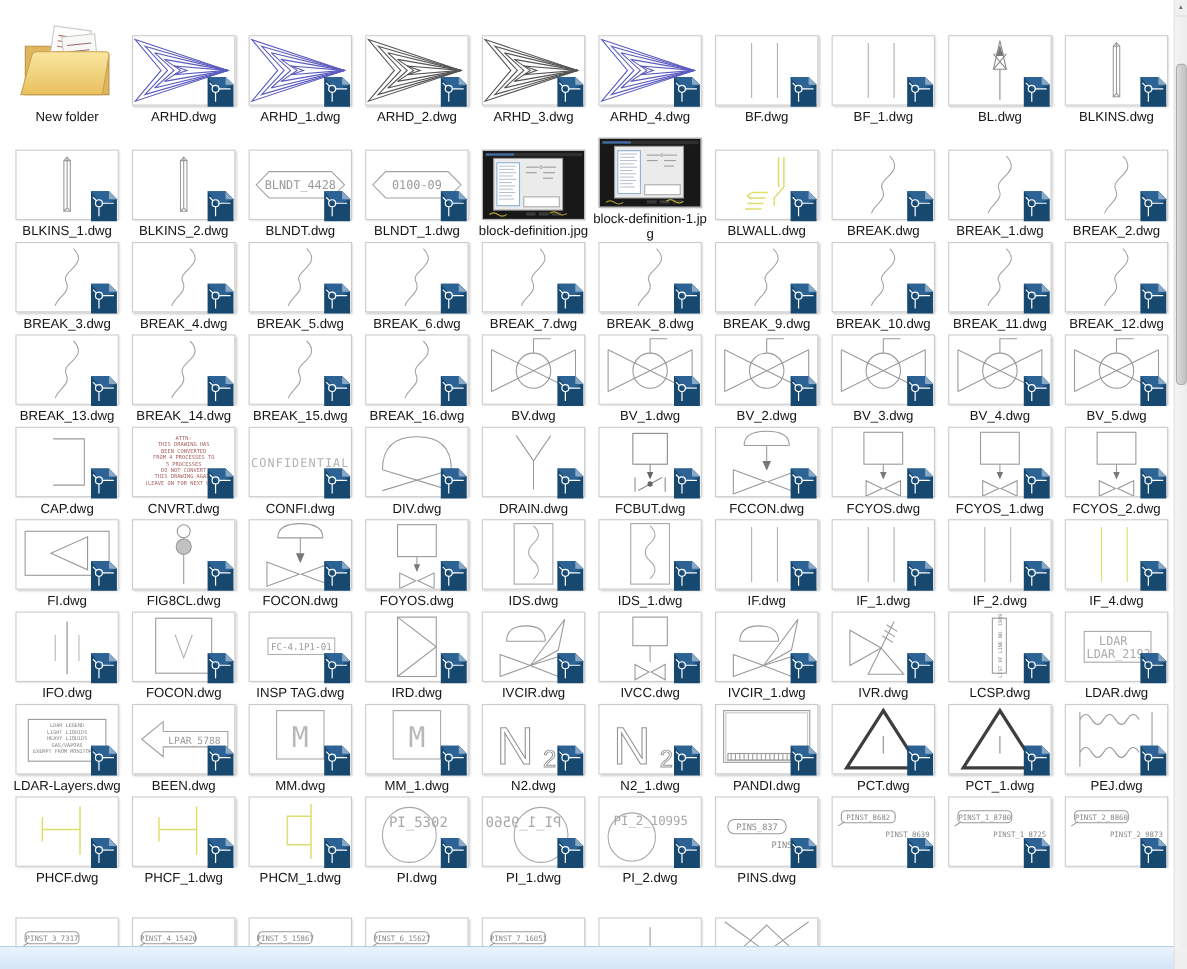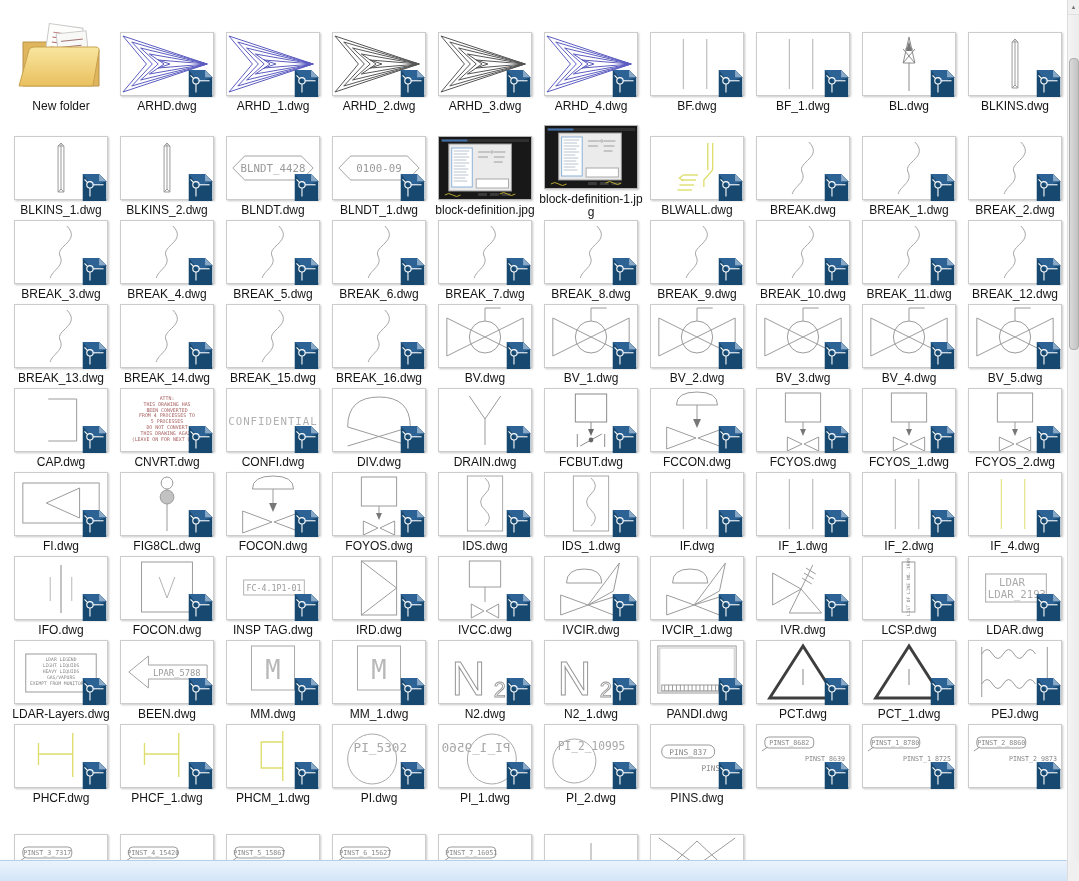--- a/index.html
+++ b/index.html
@@ -1488,64 +1488,64 @@
             <line x1="8.5" y1="10.5" x2="5" y2="7"></line>
           </g>
         </svg>
       </div>
       <div class="label">IRD.dwg</div>
     </div>
     <div class="cell">
       <div class="thumb">
         <svg class="g" viewBox="0 0 94 62" preserveAspectRatio="none">
           <g fill="none" stroke="#9a9a9a">
-            <rect x="31" y="4" width="32" height="26"></rect>
-            <line x1="47" y1="30" x2="47" y2="45"></line>
-            <polygon points="33,47 33,61 46,54"></polygon>
-            <polygon points="61,47 61,61 48,54"></polygon>
-          </g>
-        </svg>
-        <svg class="badge" viewBox="0 0 32 32">
-          <polygon points="3,1 21,1 29,9 29,31 3,31" fill="#17486f"></polygon>
-          <polygon points="3,1 21,1 29,9 14,15" fill="#2c6294"></polygon>
-          <polygon points="21,1 29,9 21,9" fill="#8aa9c6"></polygon>
-          <g stroke="#fff" stroke-width="1.2" fill="none">
-            <circle cx="11" cy="13" r="3.5"></circle>
-            <line x1="11" y1="16.5" x2="11" y2="26"></line>
-            <line x1="14.5" y1="13" x2="26" y2="13"></line>
-            <line x1="8.5" y1="10.5" x2="5" y2="7"></line>
-          </g>
-        </svg>
-      </div>
-      <div class="label">IVCC.dwg</div>
-    </div>
-    <div class="cell">
-      <div class="thumb">
-        <svg class="g" viewBox="0 0 94 62" preserveAspectRatio="none">
-          <g fill="none" stroke="#9a9a9a">
             <path d="M22,26 Q22,12 40,12 Q58,12 58,26"></path>
             <line x1="22" y1="26" x2="58" y2="26"></line>
             <polygon points="44,48 76,6 70,34"></polygon>
             <polygon points="16,38 16,58 44,48"></polygon>
             <polygon points="70,40 70,58 44,48"></polygon>
           </g>
         </svg>
         <svg class="badge" viewBox="0 0 32 32">
           <polygon points="3,1 21,1 29,9 29,31 3,31" fill="#17486f"></polygon>
           <polygon points="3,1 21,1 29,9 14,15" fill="#2c6294"></polygon>
           <polygon points="21,1 29,9 21,9" fill="#8aa9c6"></polygon>
           <g stroke="#fff" stroke-width="1.2" fill="none">
             <circle cx="11" cy="13" r="3.5"></circle>
             <line x1="11" y1="16.5" x2="11" y2="26"></line>
             <line x1="14.5" y1="13" x2="26" y2="13"></line>
             <line x1="8.5" y1="10.5" x2="5" y2="7"></line>
           </g>
         </svg>
       </div>
       <div class="label">IVCIR.dwg</div>
+    </div>
+    <div class="cell">
+      <div class="thumb">
+        <svg class="g" viewBox="0 0 94 62" preserveAspectRatio="none">
+          <g fill="none" stroke="#9a9a9a">
+            <rect x="31" y="4" width="32" height="26"></rect>
+            <line x1="47" y1="30" x2="47" y2="45"></line>
+            <polygon points="33,47 33,61 46,54"></polygon>
+            <polygon points="61,47 61,61 48,54"></polygon>
+          </g>
+        </svg>
+        <svg class="badge" viewBox="0 0 32 32">
+          <polygon points="3,1 21,1 29,9 29,31 3,31" fill="#17486f"></polygon>
+          <polygon points="3,1 21,1 29,9 14,15" fill="#2c6294"></polygon>
+          <polygon points="21,1 29,9 21,9" fill="#8aa9c6"></polygon>
+          <g stroke="#fff" stroke-width="1.2" fill="none">
+            <circle cx="11" cy="13" r="3.5"></circle>
+            <line x1="11" y1="16.5" x2="11" y2="26"></line>
+            <line x1="14.5" y1="13" x2="26" y2="13"></line>
+            <line x1="8.5" y1="10.5" x2="5" y2="7"></line>
+          </g>
+        </svg>
+      </div>
+      <div class="label">IVCC.dwg</div>
     </div>
     <div class="cell">
       <div class="thumb">
         <svg class="g" viewBox="0 0 94 62" preserveAspectRatio="none">
           <g fill="none" stroke="#9a9a9a">
             <path d="M22,26 Q22,12 40,12 Q58,12 58,26"></path>
             <line x1="22" y1="26" x2="58" y2="26"></line>
             <polygon points="44,48 76,6 70,34"></polygon>
             <polygon points="16,38 16,58 44,48"></polygon>
             <polygon points="70,40 70,58 44,48"></polygon>

